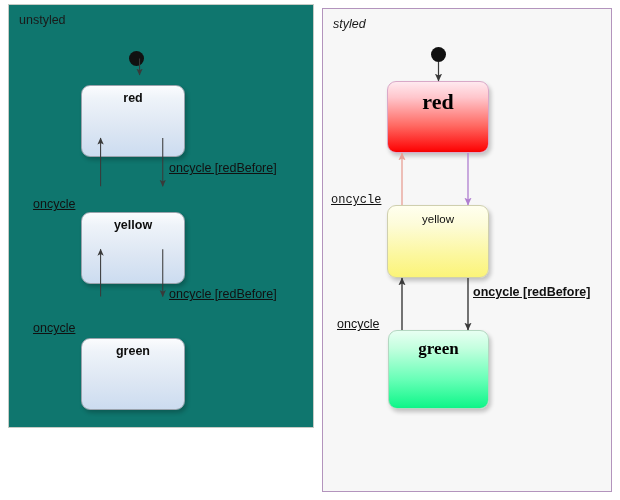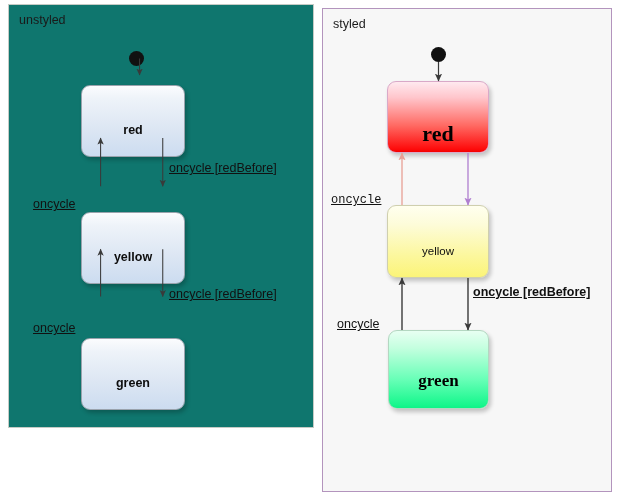--- a/index.html
+++ b/index.html
@@ -40,37 +40,37 @@
   .panel-label {
     position: absolute;
     left: 10px;
     top: 8px;
     font-size: 12.5px;
     color: #1a1a1a;
     line-height: 14px;
     white-space: nowrap;
   }
   #panel-styled .panel-label {
+    font-style: italic;
   }
 
   
   .state {
     position: absolute;
     box-sizing: border-box;
     border-radius: 9px;
     box-shadow: 2px 3px 4px rgba(0,0,0,0.22);
   }
   .state .state-name {
     position: absolute;
     left: 0;
     right: 0;
     top: 5px;
     text-align: center;
     white-space: nowrap;
-    margin-top: 32px;
   }
 
   
   .state.plain {
     border: 1px solid #9aa3ad;
     background: linear-gradient(to bottom, #fbfcfe 0%, #eef3f9 18%, #dce6f3 62%, #ccdcf0 100%);
   }
   .state.plain .state-name {
     font-family: "Liberation Sans", sans-serif;
     font-size: 12.5px;

